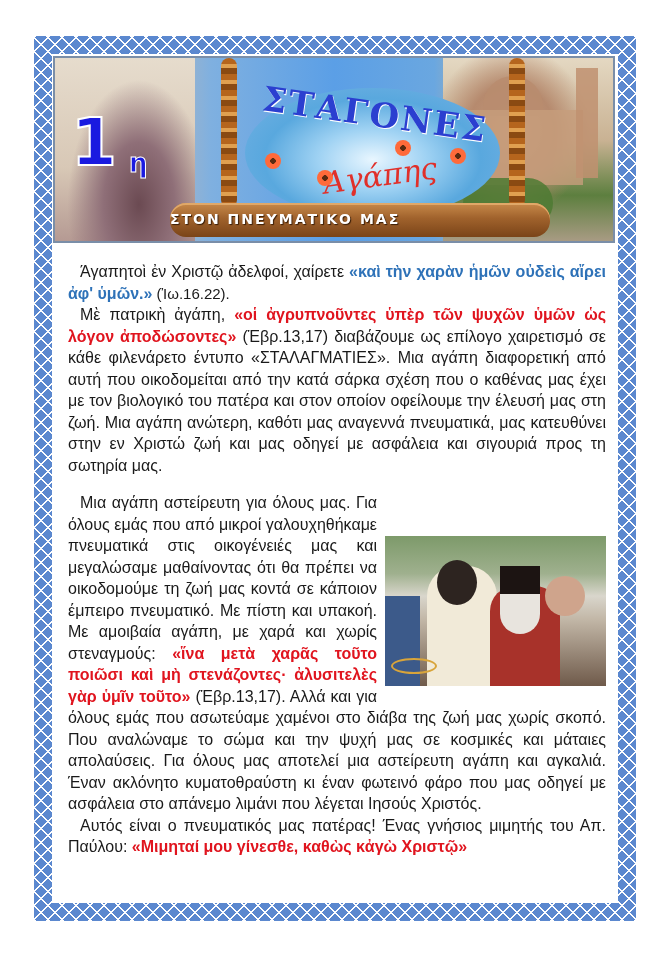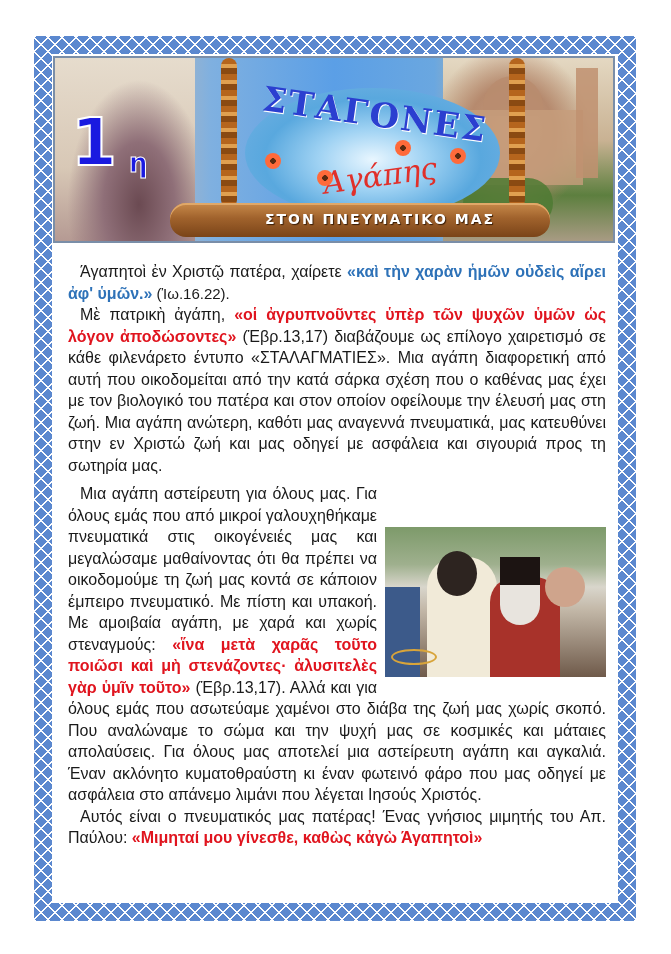--- a/index.html
+++ b/index.html
@@ -92,24 +92,23 @@
     font-family:"DejaVu Serif", serif; font-weight:bold; font-size:18px; color:#2626d6;
     line-height:22px; text-shadow:1px 1px 0 #ffffff;
   }
 
   .plank {
     position:absolute; left:115px; top:145px; width:380px; height:34px; border-radius:16px;
     background: linear-gradient(180deg, #c88a4a 0%, #a0622c 45%, #7a4418 100%);
     box-shadow: inset 0 2px 0 #e0a868;
   }
   .plank-text {
-    position:absolute; left:0; right:0; top:8px; text-align:center;
+    position:absolute; left:0; right:0; top:8px; text-align:left;
     font-family:"DejaVu Sans", sans-serif; font-weight:bold; font-size:14px; color:#ffffff; letter-spacing:2px;
     text-shadow:1px 1px 1px #3a1e08;
-    padding-left:40px;
   }
 
   
   .content {
     position:absolute; left:68px; top:261px; width:538px;
     font-family:"Liberation Sans", sans-serif; font-size:16px; line-height:21.5px; color:#1a1a1a;
     text-align:justify;
   }
   .content p { margin:0; text-indent:12px; }
   .blue-quote { color:#2e72b8; font-weight:bold; }
@@ -156,26 +155,26 @@
   <div class="flower" style="left:340px;top:82px;"></div>
   <div class="flower" style="left:395px;top:90px;"></div>
   <div class="issue-num">1</div>
   <div class="issue-sup">η</div>
   <div class="plank">
     <div class="plank-text">ΣΤΟΝ ΠΝΕΥΜΑΤΙΚΟ ΜΑΣ</div>
   </div>
 </div>
 
 <div class="content">
-  <p><span>Άγαπητοὶ ἐν Χριστῷ πατέρα, χαίρετε </span><span class="blue-quote">«καὶ τὴν χαρὰν ἡμῶν οὐδεὶς αἴρει ἀφ' ὑμῶν.»</span><span class="small-ref"> (Ἰω.16.22).</span></p>
+  <p><span>Άγαπητοὶ ἐν Χριστῷ ἀδελφοί, χαίρετε </span><span class="blue-quote">«καὶ τὴν χαρὰν ἡμῶν οὐδεὶς αἴρει ἀφ' ὑμῶν.»</span><span class="small-ref"> (Ἰω.16.22).</span></p>
   <p><span>Μὲ πατρικὴ ἀγάπη, </span><span class="red-quote">«οἱ ἀγρυπνοῦντες ὑπὲρ τῶν ψυχῶν ὑμῶν ὡς λόγον ἀποδώσοντες»</span><span> (Ἑβρ.13,17) διαβάζουμε ως επίλογο χαιρετισμό σε κάθε φιλενάρετο έντυπο </span><span class="bold">«ΣΤΑΛΑΓΜΑΤΙΕΣ»</span><span>. Μια αγάπη διαφορετική από αυτή που οικοδομείται από την κατά σάρκα σχέση που ο καθένας μας έχει με τον βιολογικό του πατέρα και στον οποίον οφείλουμε την έλευσή μας στη ζωή. Μια αγάπη ανώτερη, καθότι μας αναγεννά πνευματικά, μας κατευθύνει στην εν Χριστώ ζωή και μας οδηγεί με ασφάλεια και σιγουριά προς τη σωτηρία μας.</span></p>
-  <p style="margin-top:7px;"><span class="photo" style="margin-top:44px;">
+  <p style="margin-top:16px;"><span class="photo" style="margin-top:44px;">
         <span class="p0"></span>
         <span class="p1"></span>
         <span class="p1h"></span>
         <span class="p2"></span>
         <span class="p2h"></span>
         <span class="p2b"></span>
         <span class="p3"></span>
         <span class="wm"></span>
       </span><span>Μια αγάπη αστείρευτη για όλους μας. Για όλους εμάς που από μικροί γαλουχηθήκαμε πνευματικά στις οικογένειές μας και μεγαλώσαμε μαθαίνοντας ότι θα πρέπει να οικοδομούμε τη ζωή μας κοντά σε κάποιον έμπειρο πνευματικό. Με πίστη και υπακοή. Με αμοιβαία αγάπη, με χαρά και χωρίς στεναγμούς: </span><span class="red-quote">«ἵνα μετὰ χαρᾶς τοῦτο ποιῶσι καὶ μὴ στενάζοντες· ἀλυσιτελὲς γὰρ ὑμῖν τοῦτο»</span><span> (Ἑβρ.13,17). Αλλά και για όλους εμάς που ασωτεύαμε χαμένοι στο διάβα της ζωή μας χωρίς σκοπό. Που αναλώναμε το σώμα και την ψυχή μας σε κοσμικές και μάταιες απολαύσεις. Για όλους μας αποτελεί μια αστείρευτη αγάπη και αγκαλιά. Έναν ακλόνητο κυματοθραύστη κι έναν φωτεινό φάρο που μας οδηγεί με ασφάλεια στο απάνεμο λιμάνι που λέγεται Ιησούς Χριστός.</span></p>
-  <p><span>Αυτός είναι ο πνευματικός μας πατέρας! Ένας γνήσιος μιμητής του Απ. Παύλου: </span><span class="red-quote">«Μιμηταί μου γίνεσθε, καθὼς κἀγὼ Άγαπητοὶ»</span></p>
+  <p><span>Αυτός είναι ο πνευματικός μας πατέρας! Ένας γνήσιος μιμητής του Απ. Παύλου: </span><span class="red-quote">«Μιμηταί μου γίνεσθε, καθὼς κἀγὼ Χριστῷ»</span></p>
 </div>
 
 </body></html>

